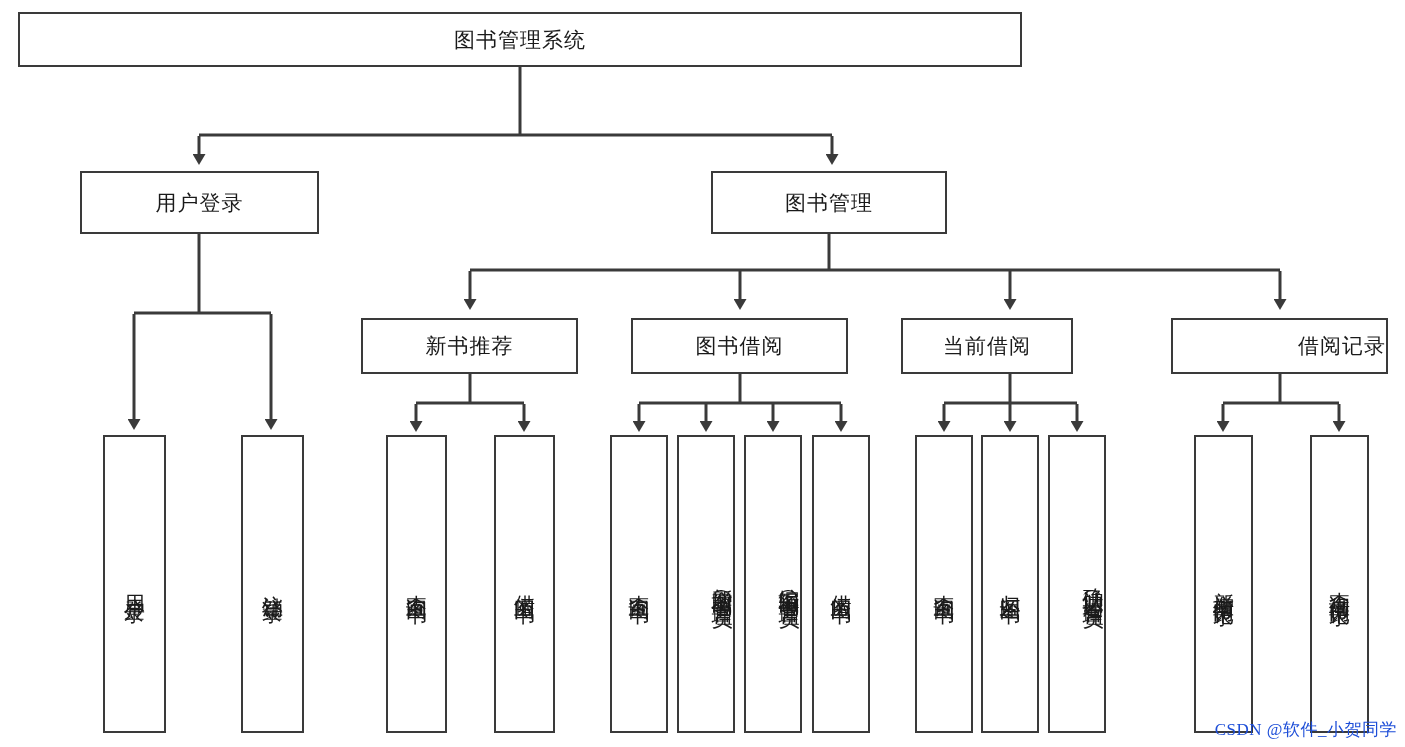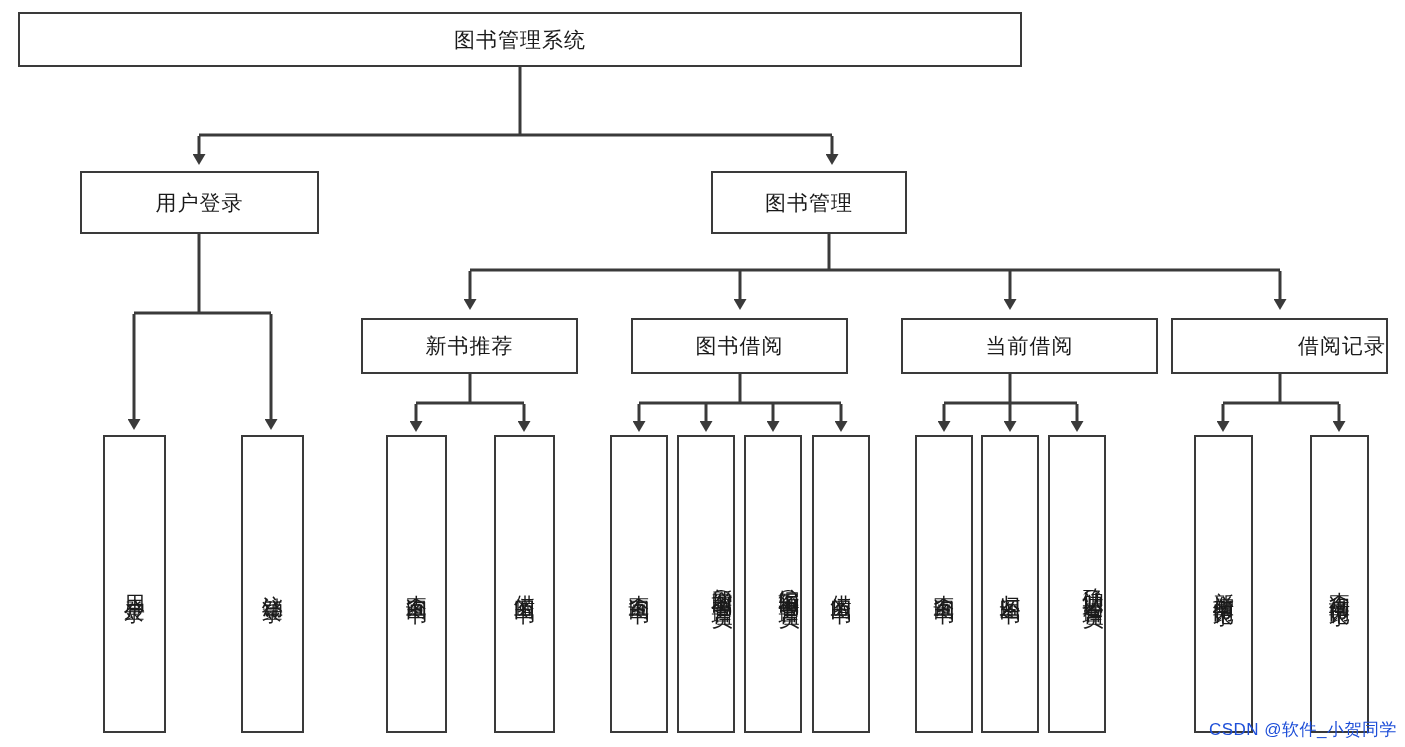--- a/index.html
+++ b/index.html
@@ -9,20 +9,21 @@
   }
   body {
     font-family: "Liberation Sans", "DejaVu Sans", sans-serif;
   }
   #canvas {
     position: relative;
     width: 1405px;
     height: 747px;
     background: #ffffff;
     overflow: hidden;
+    font-family: Liberation Serif, serif;
   }
   svg#wires {
     position: absolute;
     left: 0;
     top: 0;
     width: 1405px;
     height: 747px;
     pointer-events: none;
   }
   .node {
@@ -122,33 +123,33 @@
   </svg>
 
   <div class="node h" style="left:18px; top:12px; width:1004px; height:55px;">
     <span class="lbl">图书管理系统</span>
   </div>
 
   <div class="node h" style="left:80px; top:171px; width:239px; height:63px;">
     <span class="lbl">用户登录</span>
   </div>
 
-  <div class="node h" style="left:711px; top:171px; width:196px; height:63px;">
+  <div class="node h" style="left:711px; top:171px; width:236px; height:63px;">
     <span class="lbl">图书管理</span>
   </div>
 
   <div class="node h" style="left:361px; top:318px; width:217px; height:56px;">
     <span class="lbl">新书推荐</span>
   </div>
 
   <div class="node h" style="left:631px; top:318px; width:217px; height:56px;">
     <span class="lbl">图书借阅</span>
   </div>
 
-  <div class="node h" style="left:901px; top:318px; width:257px; height:56px;">
+  <div class="node h" style="left:901px; top:318px; width:172px; height:56px;">
     <span class="lbl">当前借阅</span>
   </div>
 
   <div class="node h" style="left:1171px; top:318px; width:217px; height:56px;justify-content:flex-end;">
     <span class="lbl">借阅记录</span>
   </div>
 
   <div class="node v" style="left:103px; top:435px; width:63px; height:298px; justify-content:center; align-items:center;">
     <span class="lbl">用户登录</span>
   </div>

